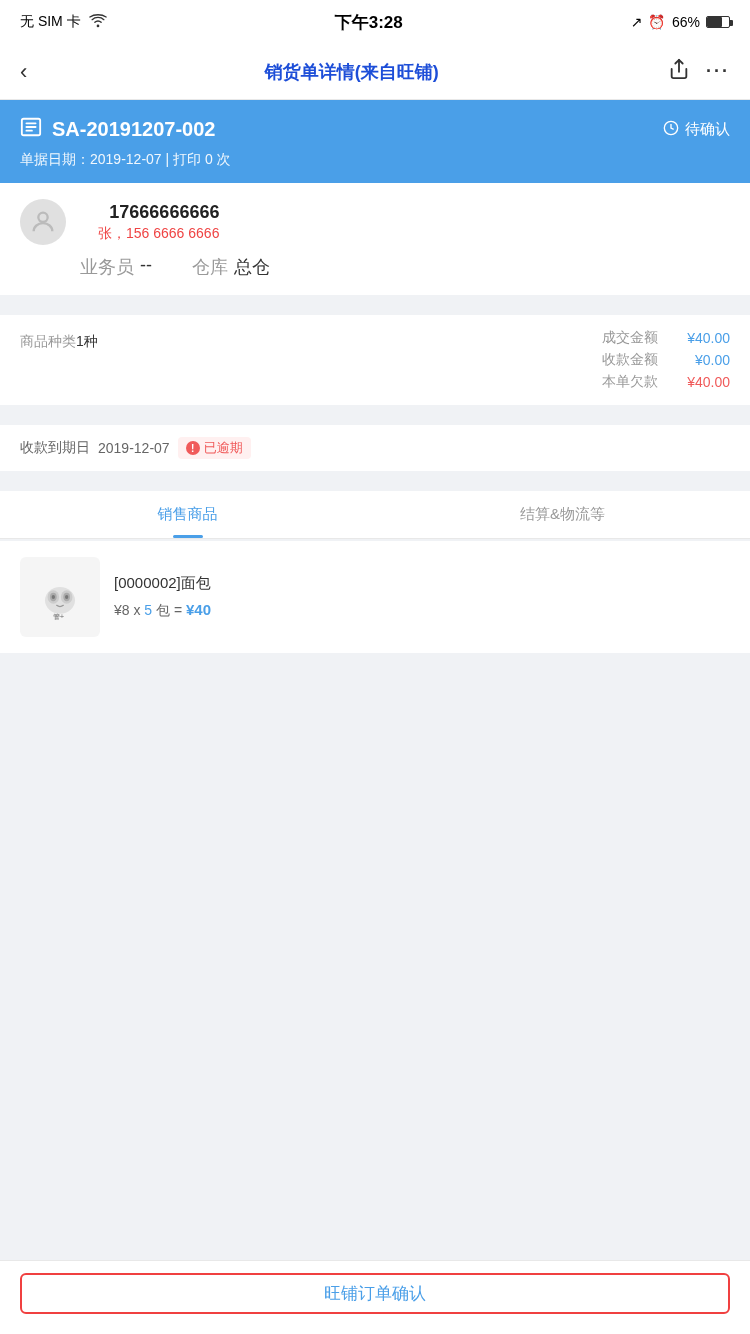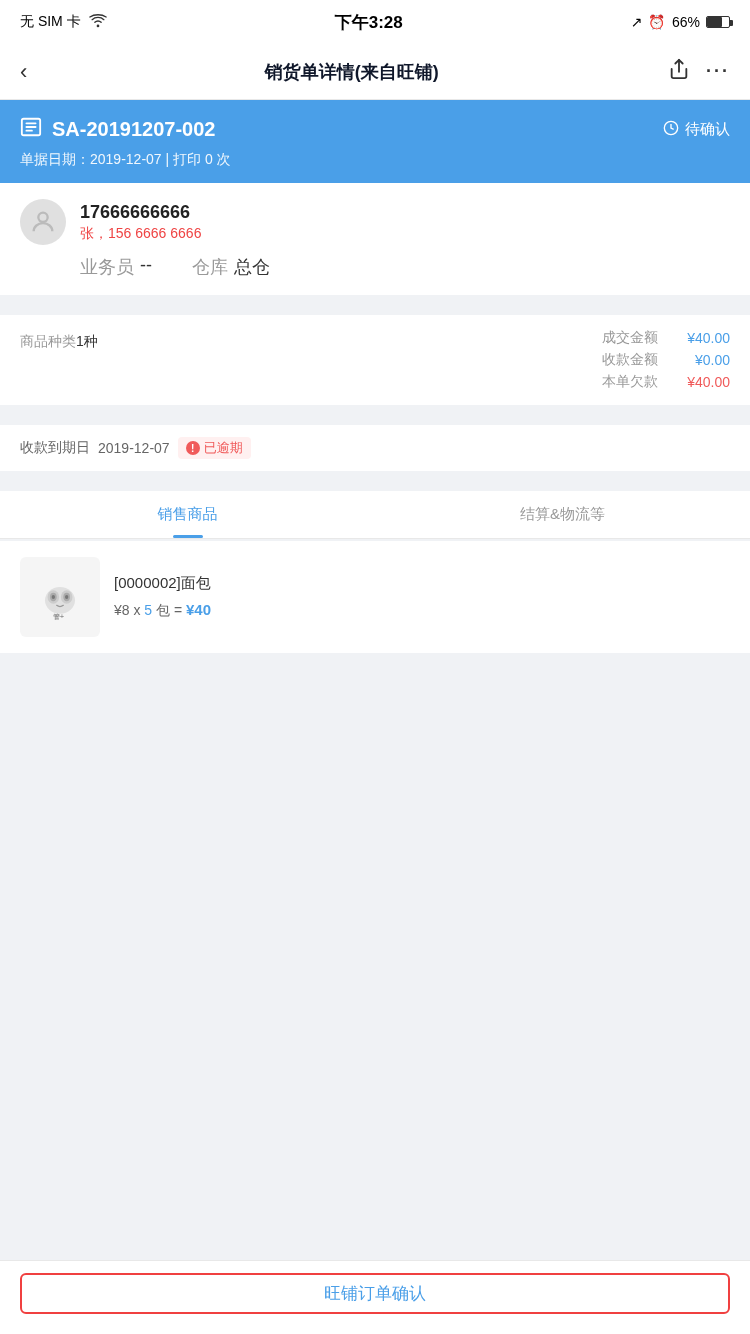--- a/index.html
+++ b/index.html
@@ -63,21 +63,21 @@
     .nav-back {
       font-size: 22px;
       color: #333;
       cursor: pointer;
       padding: 8px;
       margin-left: -8px;
     }
     .nav-title {
       font-size: 18px;
       font-weight: 600;
-      color: #0f172a;
+      color: #1d4ed8;
     }
     .nav-actions {
       display: flex;
       align-items: center;
       gap: 16px;
     }
     .nav-action-icon {
       font-size: 20px;
       color: #333;
       cursor: pointer;
@@ -117,22 +117,23 @@
 
     
     .customer-card {
       background: #fff;
       padding: 16px 20px;
       margin-bottom: 10px;
     }
     .customer-row {
       display: flex;
       align-items: center;
-      gap: 14px;
+      gap: 32px;
       margin-bottom: 10px;
+      text-align: right;
     }
     .avatar {
       width: 46px; height: 46px;
       border-radius: 50%;
       background: #e0e0e0;
       display: flex; align-items: center; justify-content: center;
       font-size: 24px;
       color: #999;
       flex-shrink: 0;
     }

